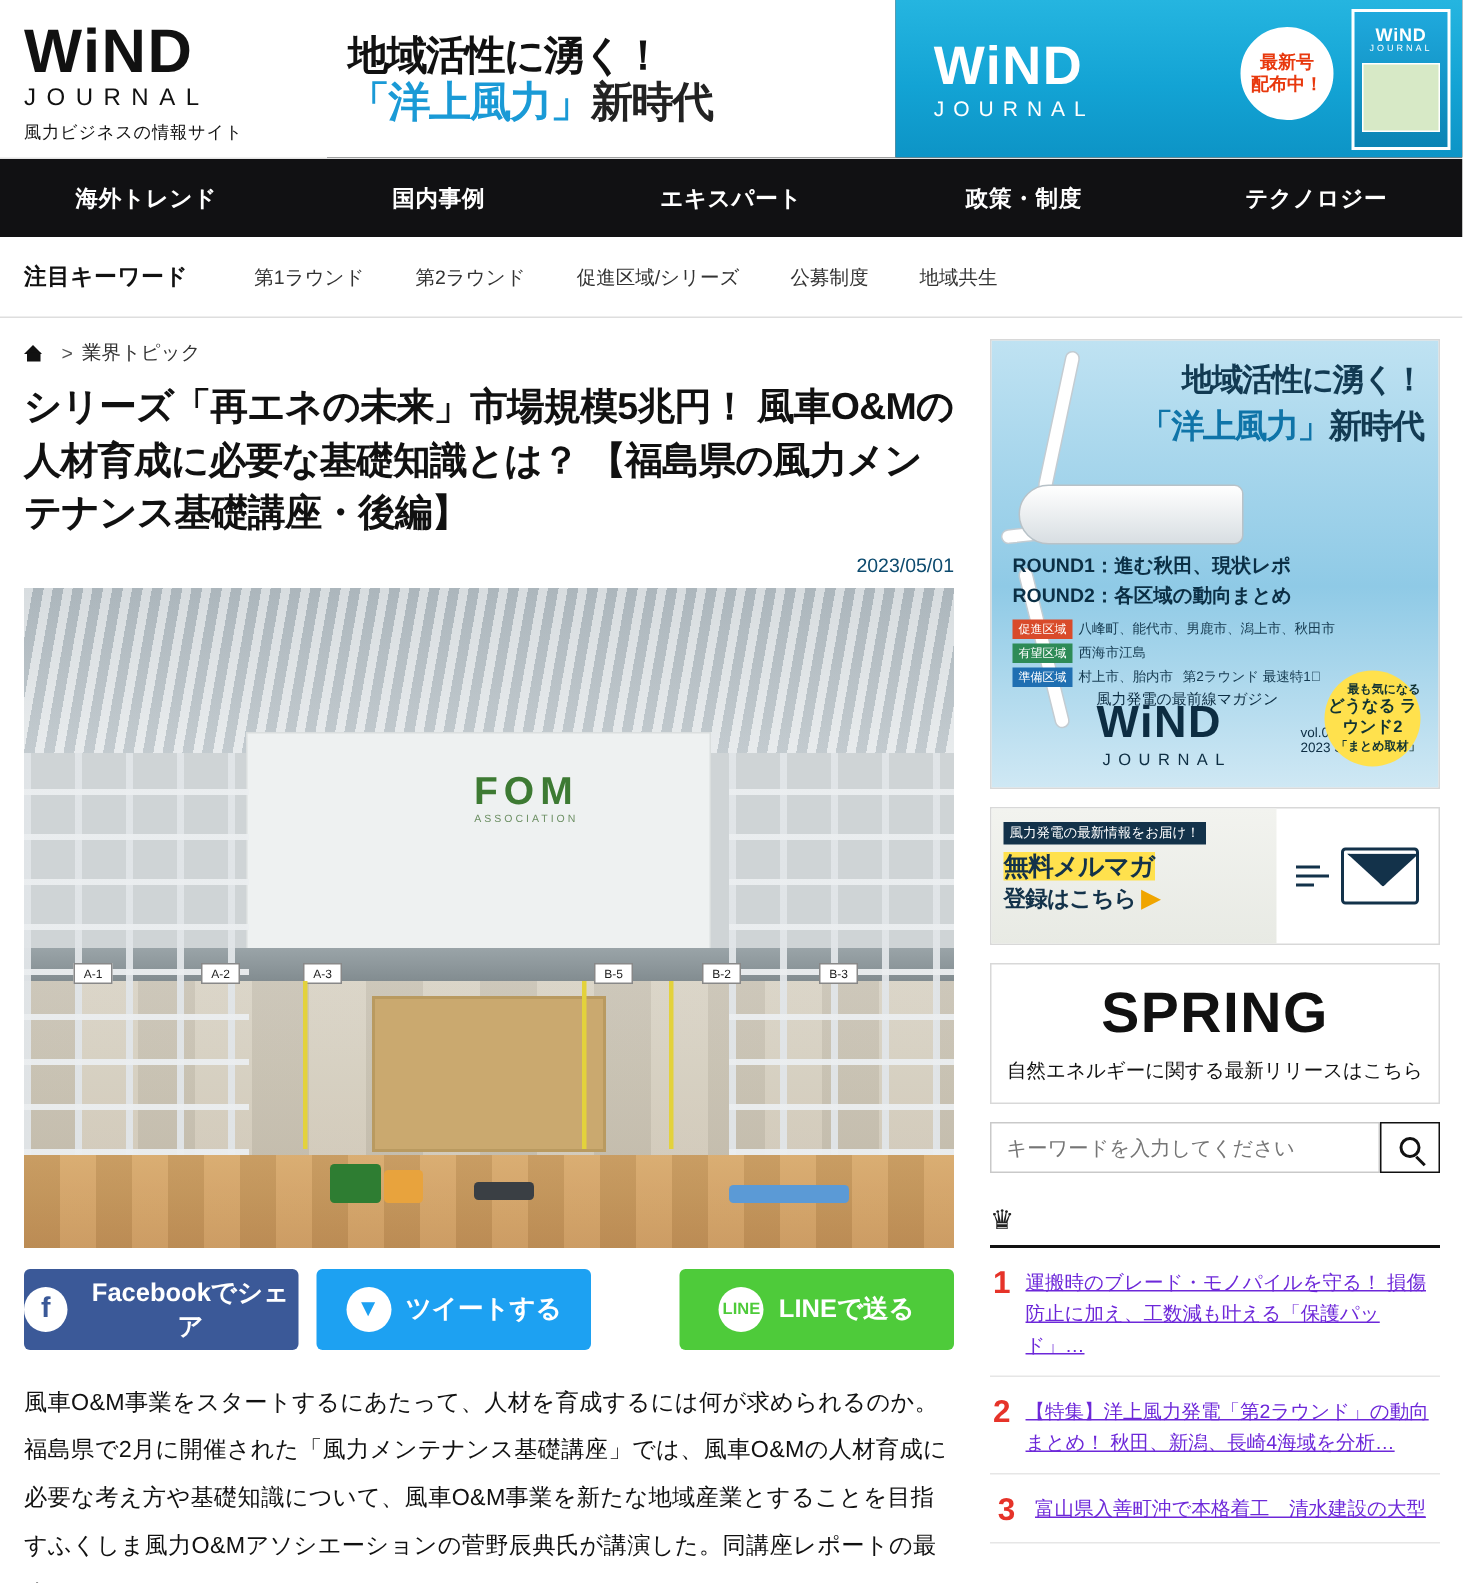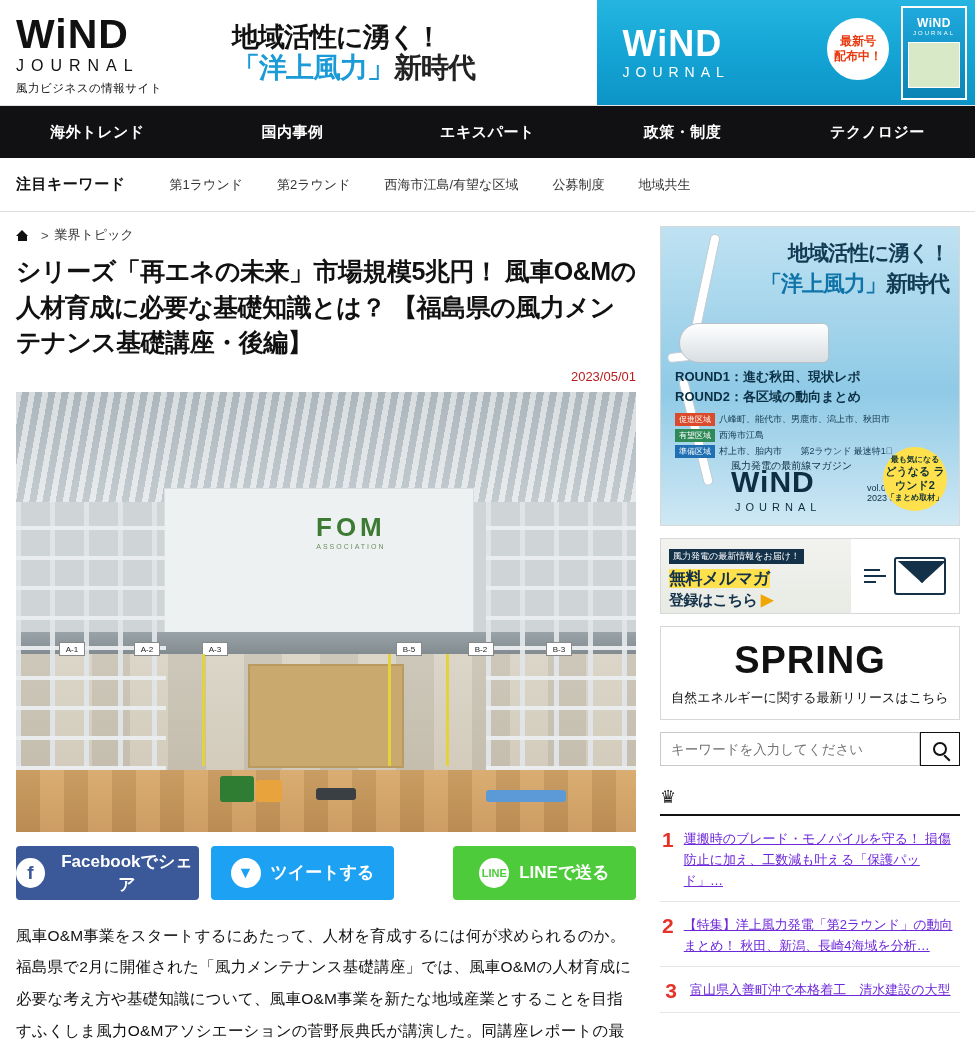--- a/index.html
+++ b/index.html
@@ -218,21 +218,21 @@
   .article-title {
     font-size: 25px;
     font-weight: bold;
     line-height: 1.42;
     color: #111;
     letter-spacing: -0.5px;
   }
   .article-date {
     text-align: right;
     font-size: 13px;
-    color: #b91c1c;
+    color: #0c4a6e;
     margin-top: 8px;
     margin-bottom: 8px;
   }
 
   
   .hero {
     width: 620px;
     height: 440px;
     position: relative;
     overflow: hidden;
@@ -371,26 +371,26 @@
   .sa-tablerow { position:absolute; left:14px; font-size:9px; color:#14394f; }
   .sa-chip { display:inline-block; background:#d94b2b; color:#fff; padding:1px 4px; margin-right:4px; font-size:8px;}
   .sa-chip.g { background:#2e8b57; }
   .sa-chip.b { background:#1f6fb2; }
   .sa-wind { position:absolute; left:70px; bottom:26px; font-size:30px; font-weight:bold; color:#0d2d42; letter-spacing:1px;}
   .sa-journal { position:absolute; left:74px; bottom:12px; font-size:11px; letter-spacing:5px; color:#0d2d42;}
   .sa-vol { position:absolute; left:206px; bottom:22px; font-size:9px; color:#0d2d42;}
   .sa-tagline { position:absolute; left:70px; bottom:52px; font-size:10px; color:#0d2d42;}
   .sa-circle {
     position:absolute; right:12px; bottom:14px; width:64px; height:64px; border-radius:50%;
-    background:#ffe14d; display:flex; flex-direction:column; align-items:center; justify-content:center;
+    background:#ffe14d; display:flex; flex-direction:column; align-items:flex-end; justify-content:center;
     font-size:11px; font-weight:bold; color:#133; line-height:1.25; text-align:center;
   }
 
   .mail-ad {
-    width: 300px; height: 76px; margin-top: 12px;
+    width: 300px; height: 92px; margin-top: 12px;
     border: 1px solid #d8d8d8;
     display: flex; align-items: center;
     background: #fff;
   }
   .mail-left {
     width: 190px; height: 100%;
     background: linear-gradient(180deg,#f2f3ef,#e8eae4);
     padding: 6px 8px;
     position: relative;
   }
@@ -486,21 +486,21 @@
     <a href="#">国内事例</a>
     <a href="#">エキスパート</a>
     <a href="#">政策・制度</a>
     <a href="#">テクノロジー</a>
   </div>
 
   <div class="keywords">
     <div class="kw-title">注目キーワード</div>
     <a class="kw-item" href="#">第1ラウンド</a>
     <a class="kw-item" href="#">第2ラウンド</a>
-    <a class="kw-item" href="#">西海市江島/有望な区域</a>
+    <a class="kw-item" href="#">促進区域/シリーズ</a>
     <a class="kw-item" href="#">公募制度</a>
     <a class="kw-item" href="#">地域共生</a>
   </div>
 
   <div class="content">
 
     <div class="main-col">
 
       <div class="breadcrumb">
         <span class="home-icon"></span>
@@ -519,21 +519,21 @@
           <div class="f1">FOM</div>
           <div class="f2">ASSOCIATION</div>
         </div>
         <div class="balcony"></div>
         <div class="wallmid"></div>
         <div class="stage"></div>
         <div class="scaffold-l"></div>
         <div class="scaffold-r"></div>
         <div class="floor"></div>
         <div class="labelrow">
-          <span class="lbl" style="left:43px">A-1</span>
+          <span class="lbl" style="left:33px">A-1</span>
           <span class="lbl" style="left:118px">A-2</span>
           <span class="lbl" style="left:186px">A-3</span>
           <span class="lbl" style="left:380px">B-5</span>
           <span class="lbl" style="left:452px">B-2</span>
           <span class="lbl" style="left:530px">B-3</span>
         </div>
         <div class="rope" style="left:186px"></div>
         <div class="rope" style="left:372px"></div>
         <div class="rope" style="left:430px"></div>
         <div class="obj" style="left:204px;top:384px;width:34px;height:26px;background:#2e7d32"></div>
@@ -576,21 +576,21 @@
           <div>ROUND2：各区域の動向まとめ</div>
         </div>
         <div class="sa-tablerow" style="top:186px">
           <span class="sa-chip">促進区域</span><span>八峰町、能代市、男鹿市、潟上市、秋田市</span>
         </div>
         <div class="sa-tablerow" style="top:202px">
           <span class="sa-chip g">有望区域</span><span>西海市江島</span>
         </div>
         <div class="sa-tablerow" style="top:218px">
           <span class="sa-chip b">準備区域</span><span>村上市、胎内市</span>
-          <span style="margin-left:16px">第2ラウンド 最速特1⃣</span>
+          <span style="margin-left:4px">第2ラウンド 最速特1⃣</span>
         </div>
         <div class="sa-tagline">風力発電の最前線マガジン</div>
         <div class="sa-wind">WiND</div>
         <div class="sa-journal">JOURNAL</div>
         <div class="sa-vol">
           <div>vol.04</div>
           <div>2023 SPRING</div>
         </div>
         <div class="sa-circle">
           <span style="font-size:8px">最も気になる</span>

